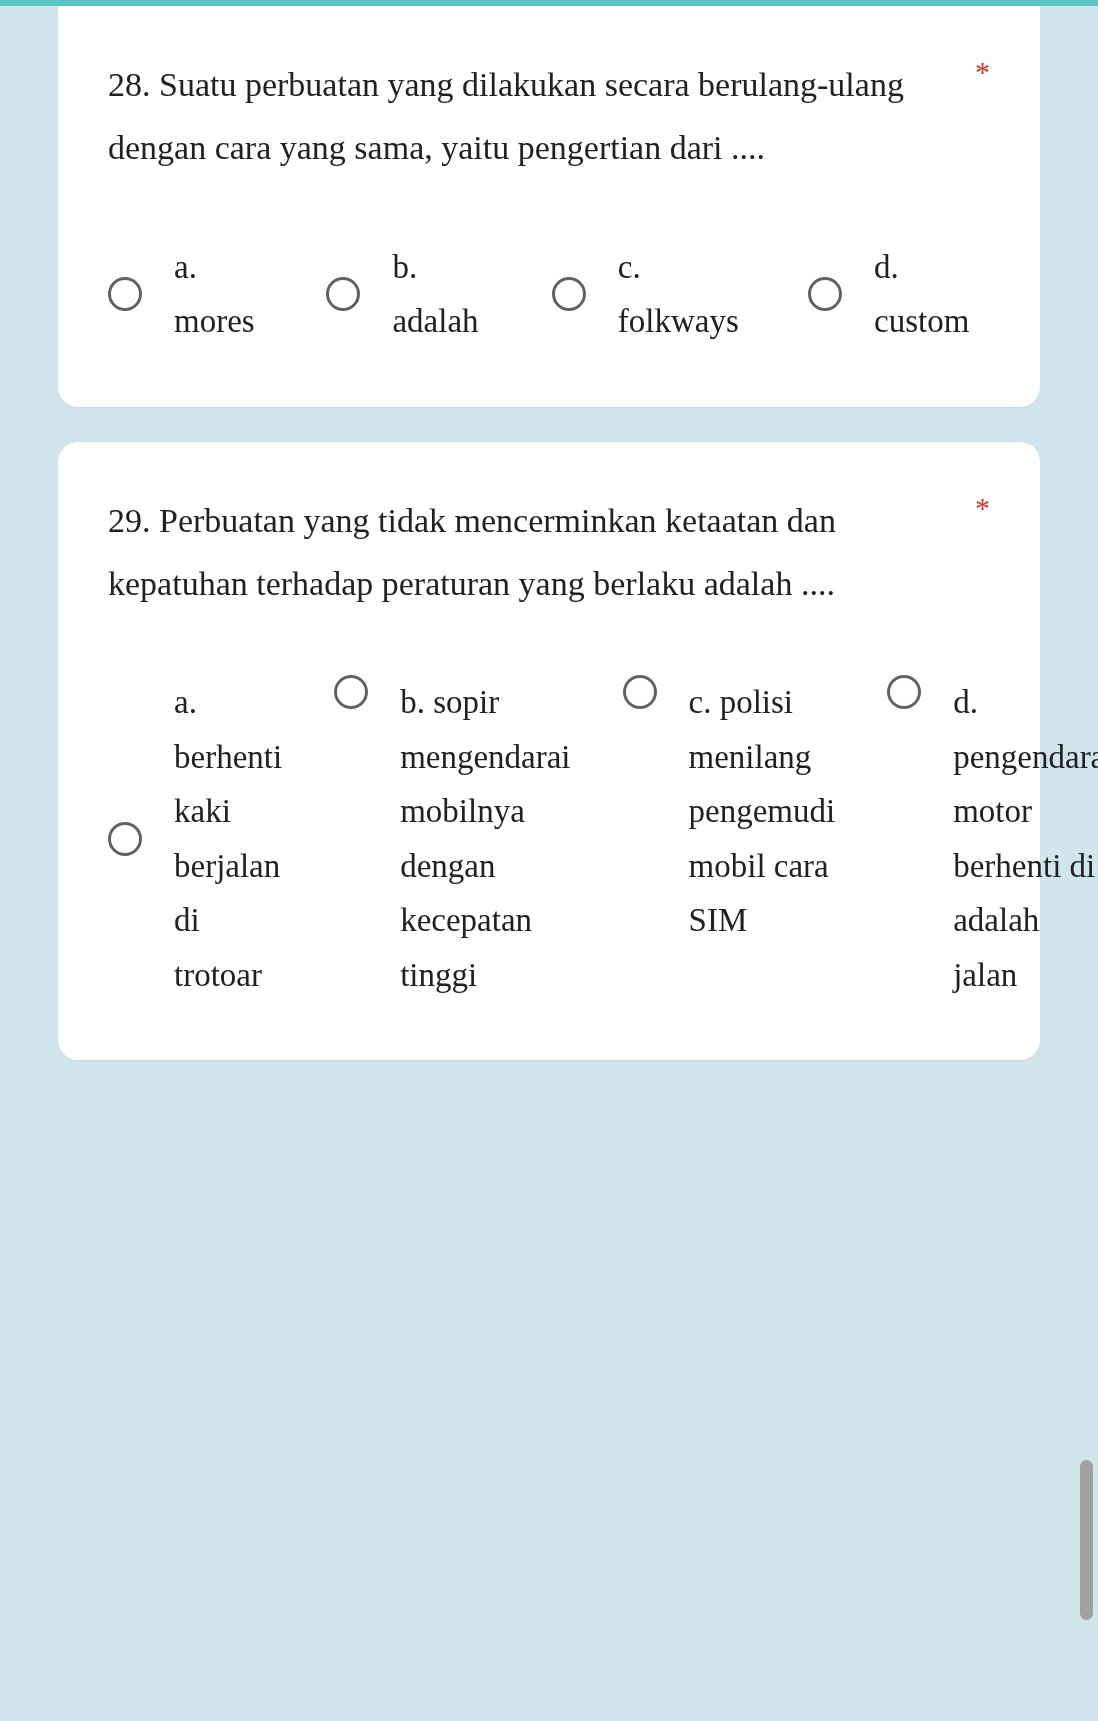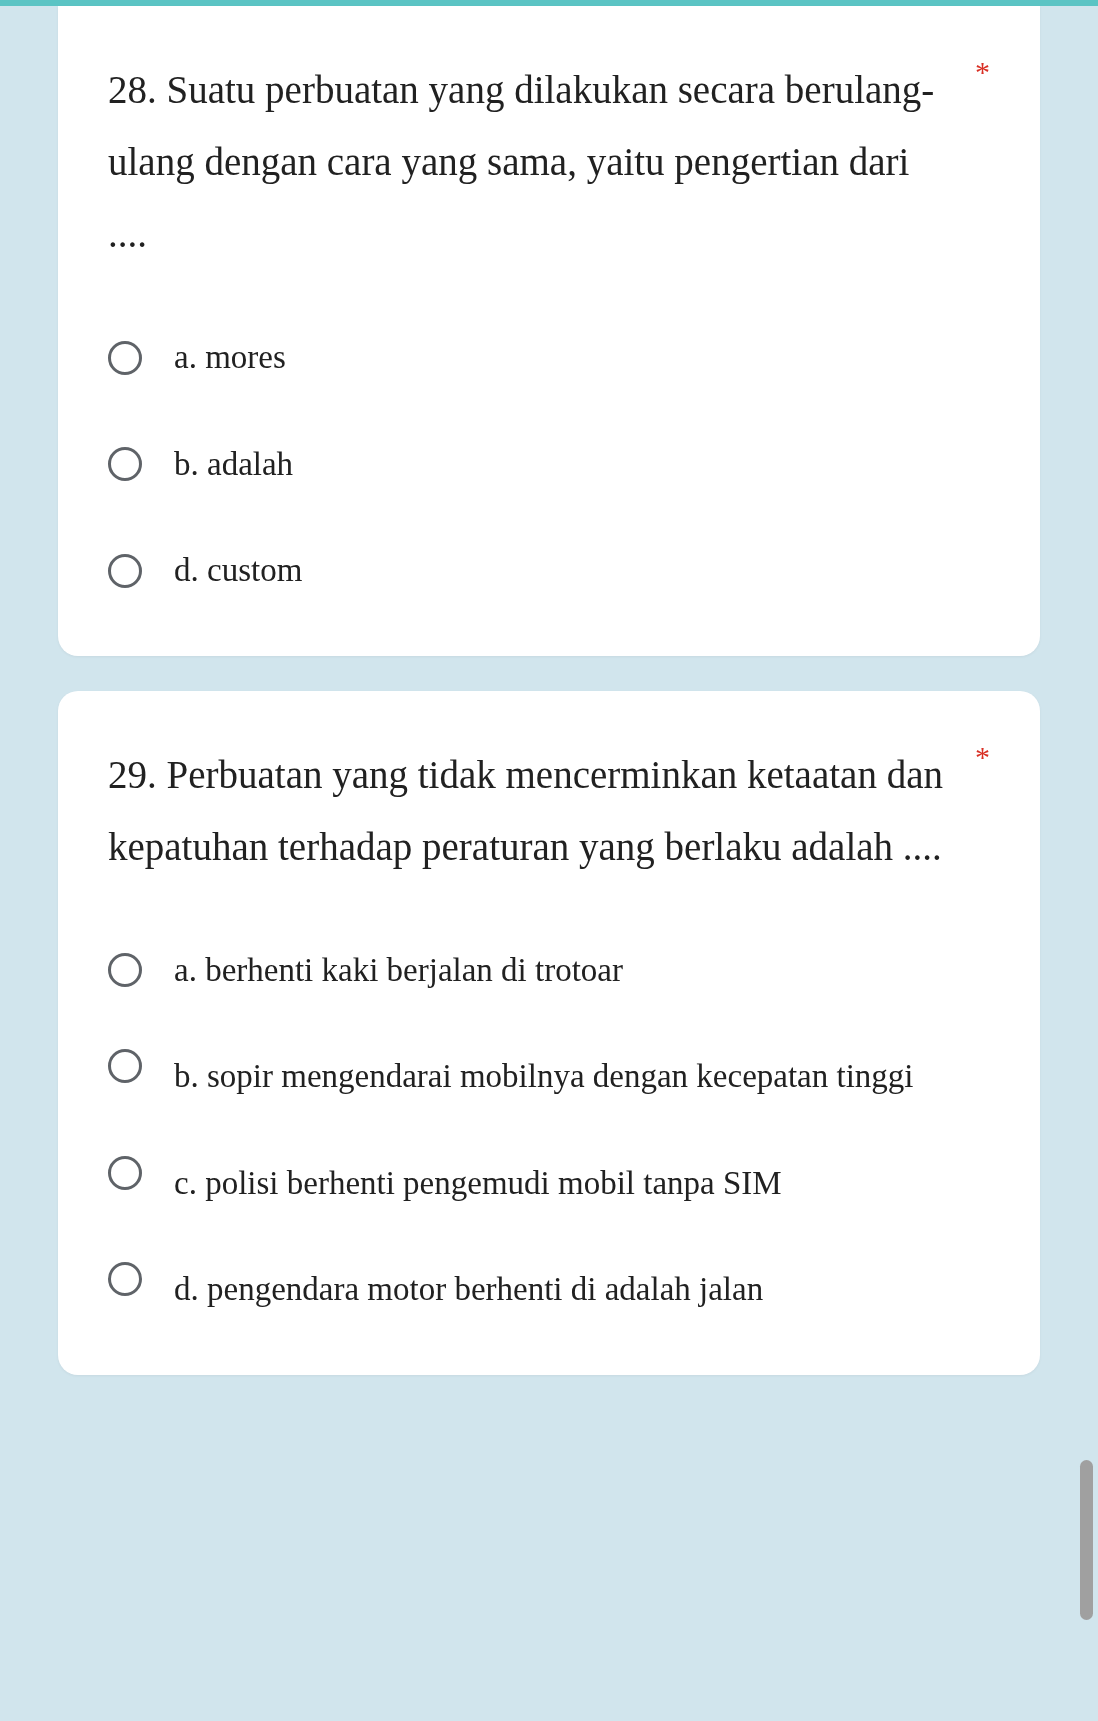--- a/index.html
+++ b/index.html
@@ -35,35 +35,35 @@
       border-top-right-radius: 0;
       margin-top: 0;
     }
     .question-header {
       display: flex;
       align-items: flex-start;
       justify-content: space-between;
       margin-bottom: 60px;
     }
     .question-text {
-      font-size: 39px;
+      font-size: 34px;
       line-height: 1.85;
       color: #212121;
       flex: 1;
       padding-right: 20px;
     }
     .required-asterisk {
       color: #d93025;
       font-size: 30px;
       margin-left: 10px;
       line-height: 1.2;
     }
     .options {
       display: flex;
-      flex-direction: column;
+      flex-direction: row;
       gap: 52px;
     }
     .option {
       display: flex;
       align-items: center;
       gap: 32px;
       cursor: pointer;
     }
     .option.multiline {
       align-items: flex-start;
@@ -107,20 +107,24 @@
       <label class="option">
         <span class="radio-button"></span>
         <span class="option-label">a. mores</span>
       </label>
       <label class="option">
         <span class="radio-button"></span>
         <span class="option-label">b. adalah</span>
       </label>
       <label class="option">
         <span class="radio-button"></span>
+        <span class="option-label">c. folkways</span>
+      </label>
+      <label class="option">
+        <span class="radio-button"></span>
         <span class="option-label">d. custom</span>
       </label>
     </div>
   </div>
 
   <div class="card">
     <div class="question-header">
       <div class="question-text">29. Perbuatan yang tidak mencerminkan ketaatan dan kepatuhan terhadap peraturan yang berlaku adalah ....</div>
       <div class="required-asterisk">*</div>
     </div>
@@ -128,21 +132,21 @@
       <label class="option">
         <span class="radio-button"></span>
         <span class="option-label">a. berhenti kaki berjalan di trotoar</span>
       </label>
       <label class="option multiline">
         <span class="radio-button"></span>
         <span class="option-label">b. sopir mengendarai mobilnya dengan kecepatan tinggi</span>
       </label>
       <label class="option multiline">
         <span class="radio-button"></span>
-        <span class="option-label">c. polisi berhenti pengemudi mobil tanpa SIM</span>
+        <span class="option-label">c. polisi menilang pengemudi mobil cara SIM</span>
       </label>
       <label class="option multiline">
         <span class="radio-button"></span>
         <span class="option-label">d. pengendara motor berhenti di adalah jalan</span>
       </label>
     </div>
   </div>
 
 </div>
 

